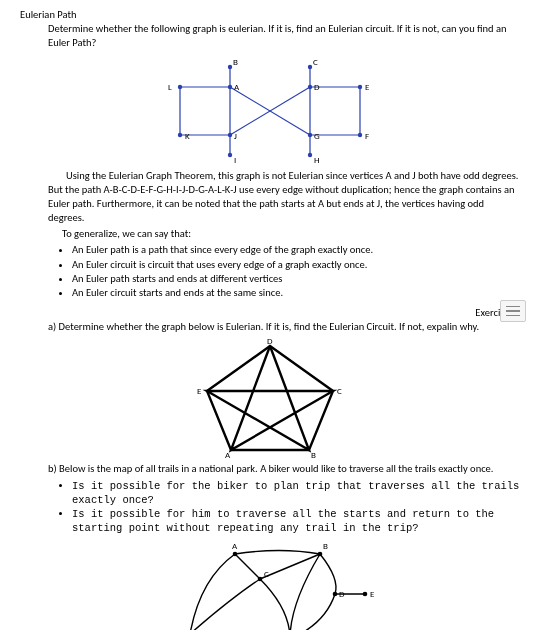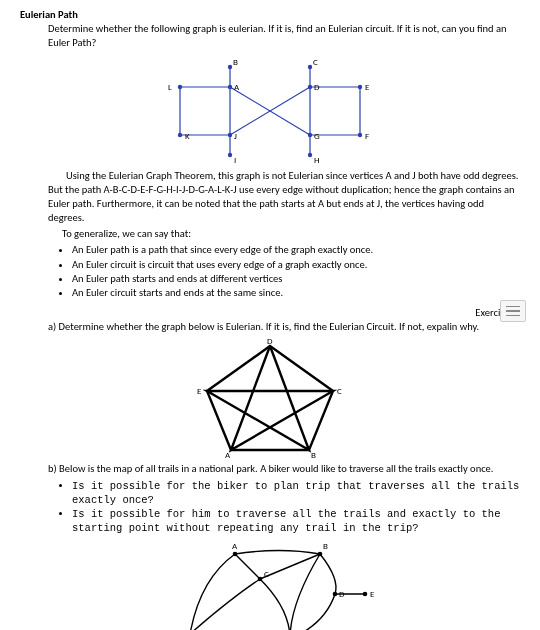--- a/index.html
+++ b/index.html
@@ -7,21 +7,21 @@
       width: 540px;
       height: 630px;
       font-family: Calibri, Arial, sans-serif;
       font-size: 10.5px;
       line-height: 1.35;
       color: #000;
       background: #fff;
       padding: 8px 20px;
       position: relative;
     }
-    .bold { font-weight: bold; }
+    .bold { font-weight: normal; }
     .indent1 { padding-left: 28px; }
     .indent2 { padding-left: 42px; }
     .para { margin-bottom: 2px; }
     ul { list-style: disc; padding-left: 52px; margin: 2px 0; }
     li { margin: 0; }
     .diagram { display: block; margin: 4px auto; }
     .ol-item { padding-left: 28px; }
     .sub-bullets { list-style: disc; padding-left: 52px; font-family: Liberation Mono, monospace; }
     .menu-icon {
       position: absolute;
@@ -131,21 +131,21 @@
     <text x="12" y="56">E</text>
   </g>
 </svg>
 
 <div class="ol-item">
   <span>b)</span>
   <span>Below is the map of all trails in a national park. A biker would like to traverse all the trails exactly once.</span>
 </div>
 <ul class="sub-bullets">
   <li>Is it possible for the biker to plan trip that traverses all the trails exactly once?</li>
-  <li>Is it possible for him to traverse all the trails and exactly to the starting point without repeating any trail in the trip?</li>
+  <li>Is it possible for him to traverse all the starts and return to the starting point without repeating any trail in the trip?</li>
 </ul>
 
 <svg class="diagram" width="260" height="110" viewBox="0 0 260 110">
   <g stroke="#000" stroke-width="1.4" fill="none">
     <path d="M50 95 Q60 40 95 15"></path>
     <path d="M95 15 Q140 8 180 15"></path>
     <path d="M50 95 Q90 60 120 40"></path>
     <path d="M95 15 L120 40"></path>
     <path d="M180 15 L120 40"></path>
     <path d="M120 40 Q150 70 150 100"></path>

